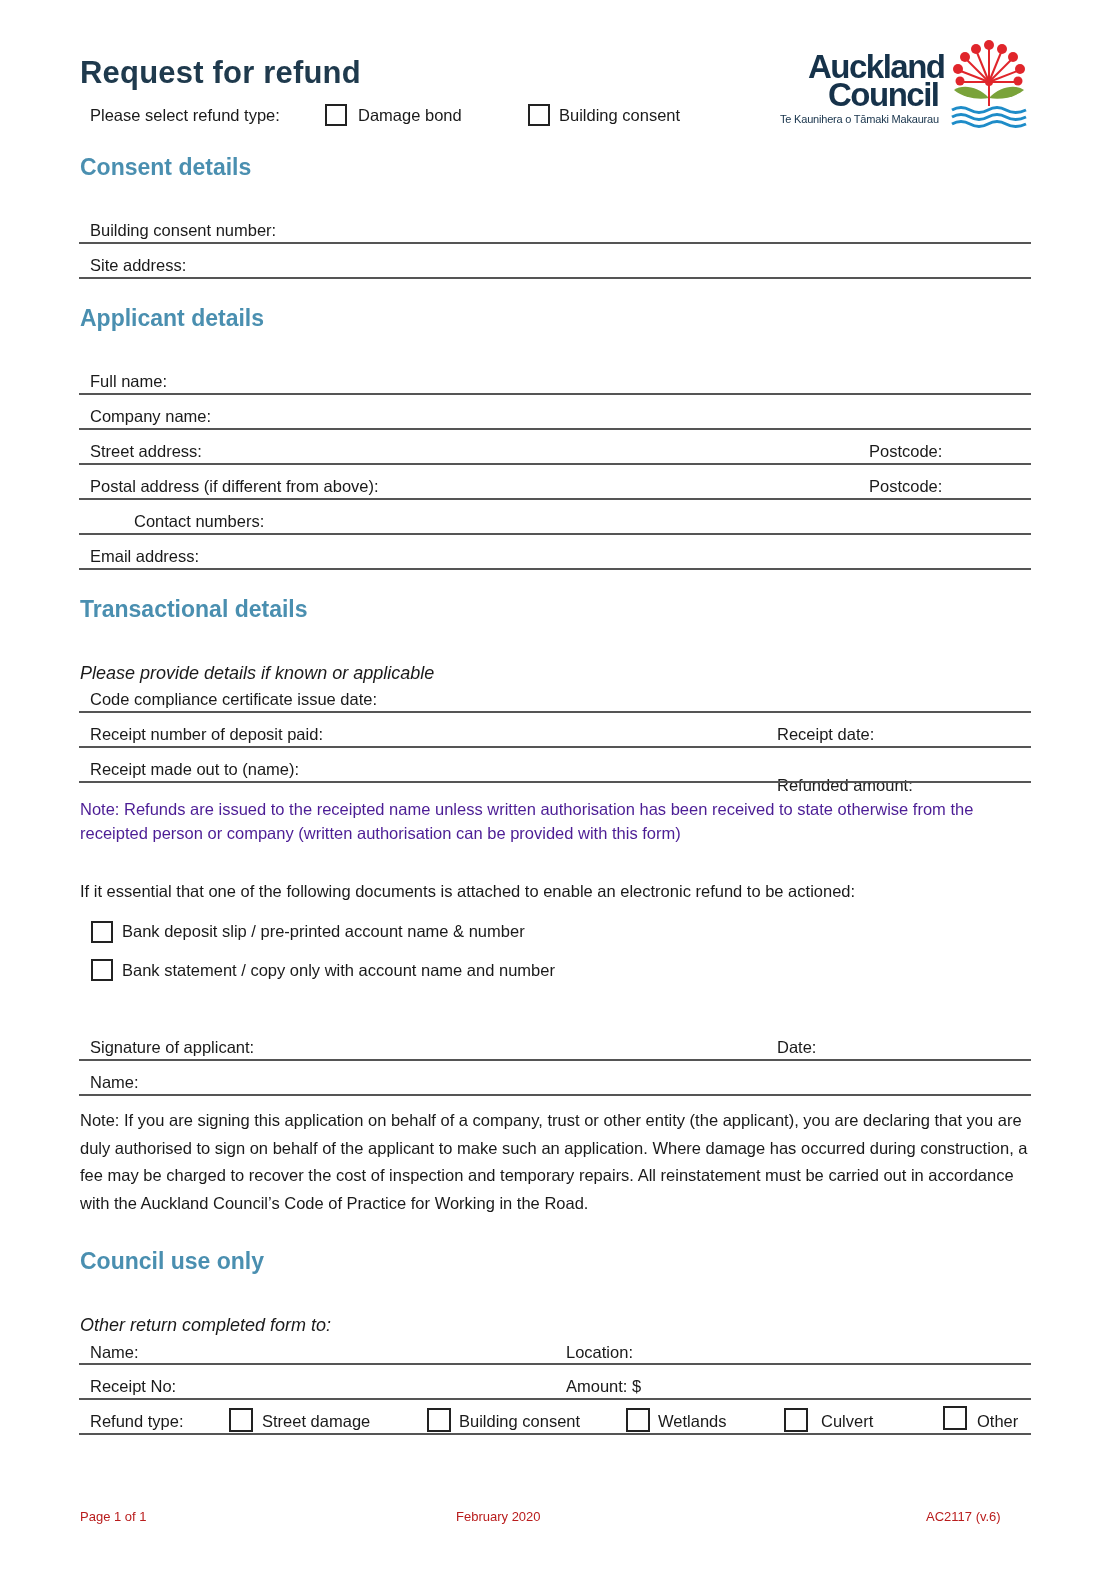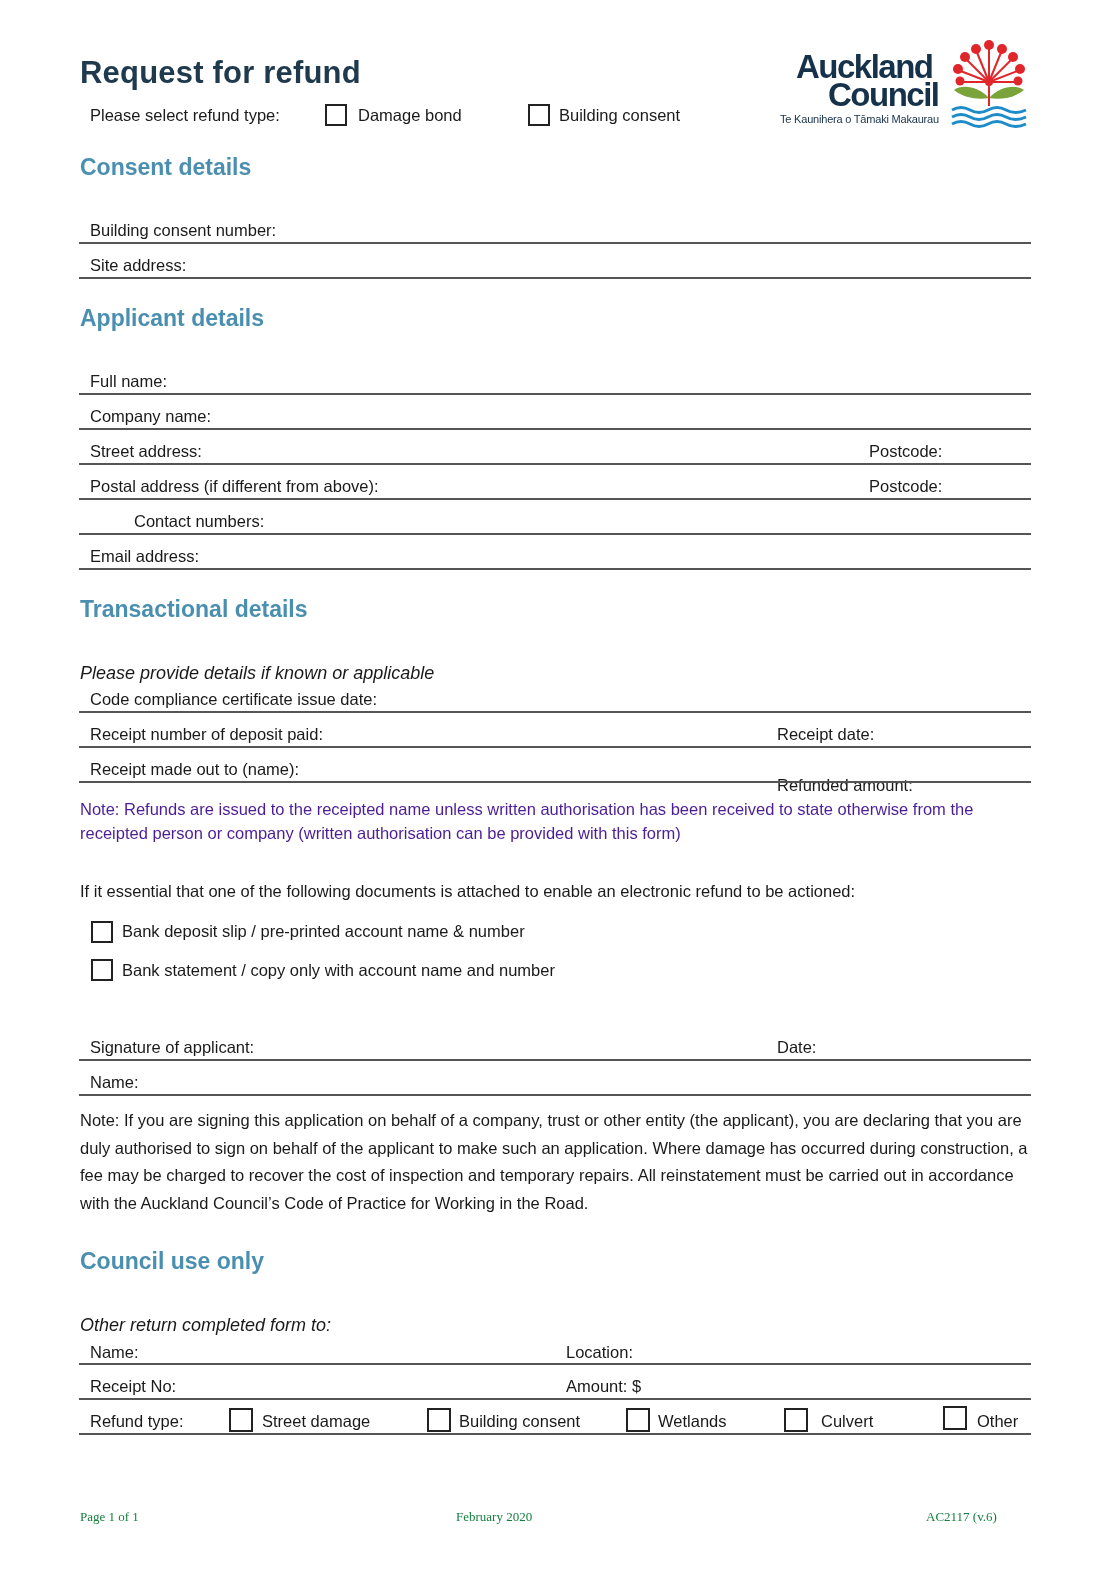--- a/index.html
+++ b/index.html
@@ -8,26 +8,26 @@
   .abs { position: absolute; }
   .title { left: 80px; top: 55px; font-size: 31px; font-weight: bold; color: #1f3a4d; letter-spacing: 0.2px; }
   .label { font-size: 16.5px; color: #1a1a1a; white-space: nowrap; }
   .heading { left: 80px; font-size: 23px; font-weight: bold; color: #4a8fb0; }
   .subitalic { left: 80px; font-size: 18px; font-style: italic; color: #1a1a1a; margin-top: 34px; }
   .cb { width: 22px; height: 22px; border: 2px solid #222; box-sizing: border-box; background: #fff; display: inline-block; }
   .rule { left: 79px; width: 952px; height: 0; border-top: 2px solid #555; }
   .field-label { left: 90px; }
   .para { left: 80px; width: 960px; font-size: 16.5px; line-height: 24px; color: #4c1d95; }
   .para2 { left: 80px; width: 960px; font-size: 16.5px; line-height: 27.5px; color: #1a1a1a; }
-  .footer { font-size: 13px; color: #15803d; font-family: Liberation Serif, serif; }
+  .footer { font-size: 13px; color: #b91c1c; }
 
   
   .logo { left: 780px; top: 38px; width: 250px; height: 95px; }
   .logo-word { font-family: "Liberation Sans", sans-serif; font-weight: bold; color: #16324a; letter-spacing: -1.5px; }
-  .logo-w1 { left: 16px; top: 10px; font-size: 33px; }
+  .logo-w1 { left: 28px; top: 10px; font-size: 33px; }
   .logo-w2 { left: 48px; top: 38px; font-size: 33px; }
   .logo-sub { left: 0px; top: 75px; font-size: 11px; color: #16324a; white-space: nowrap; letter-spacing: -0.2px; }
 </style>
 </head>
 <body>
 
 <div class="abs title">Request for refund</div>
 
 <div class="abs label" style="left:90px; top:106px;">Please select refund type:</div>
 

